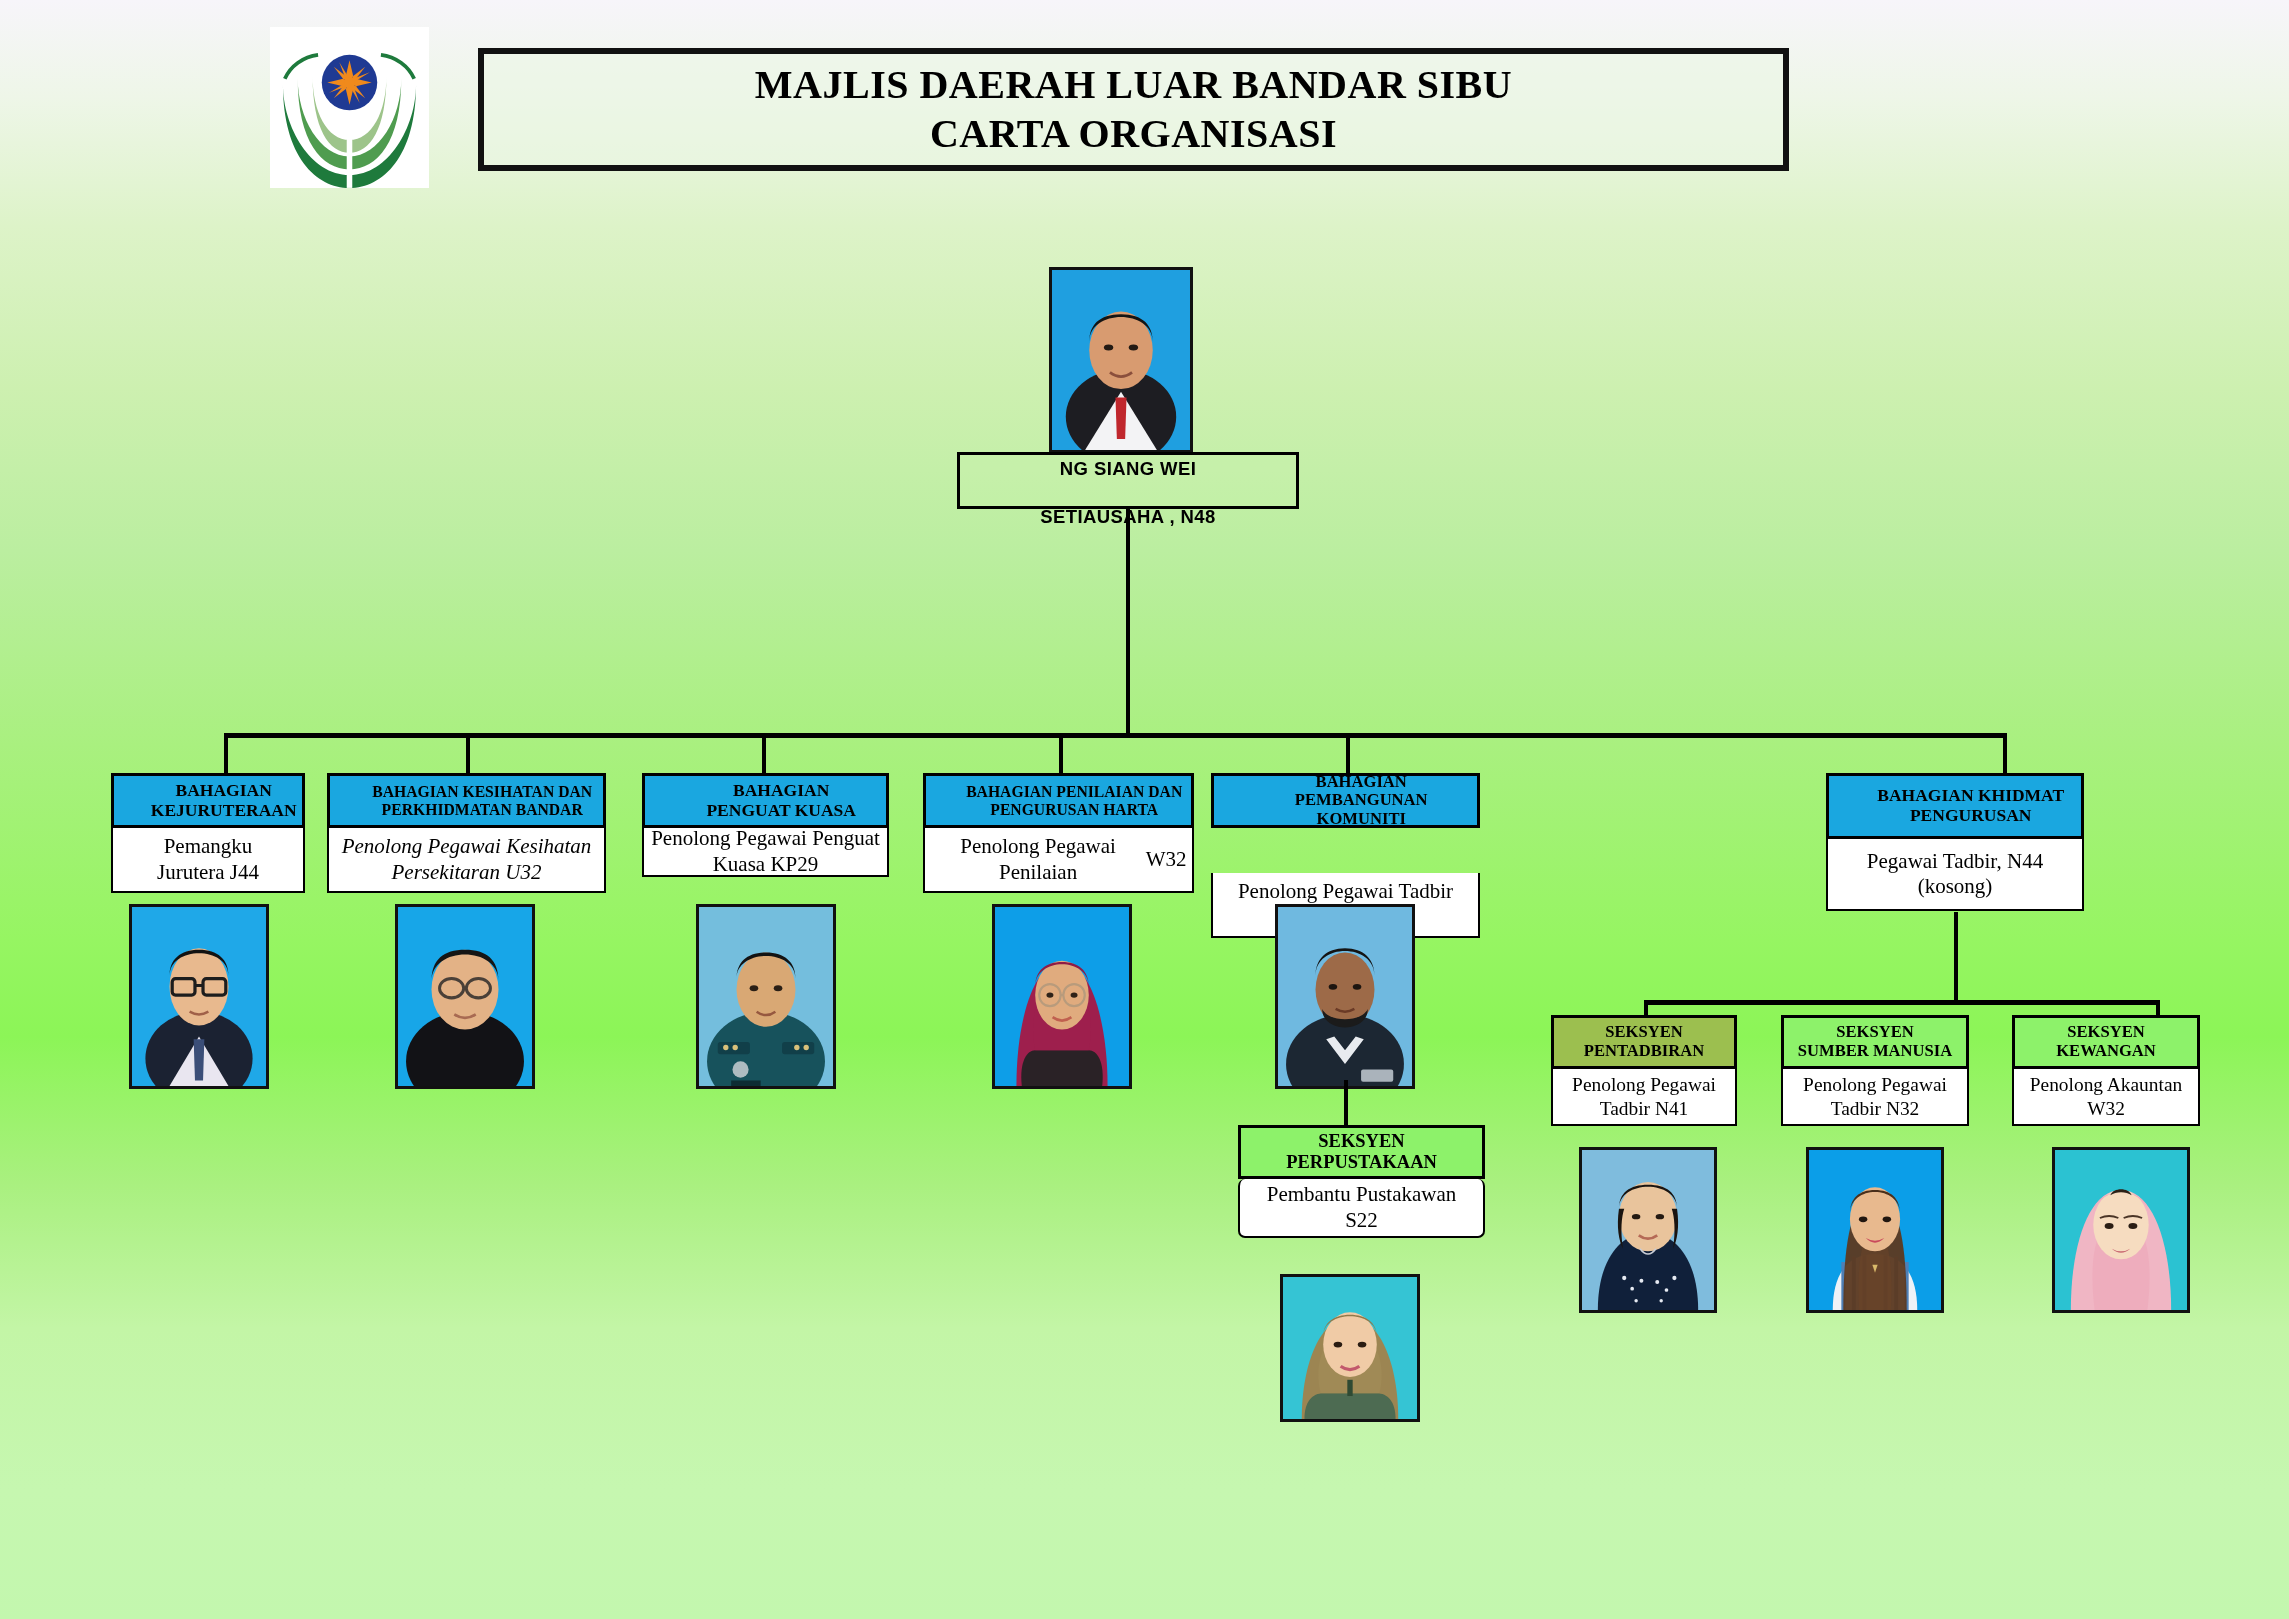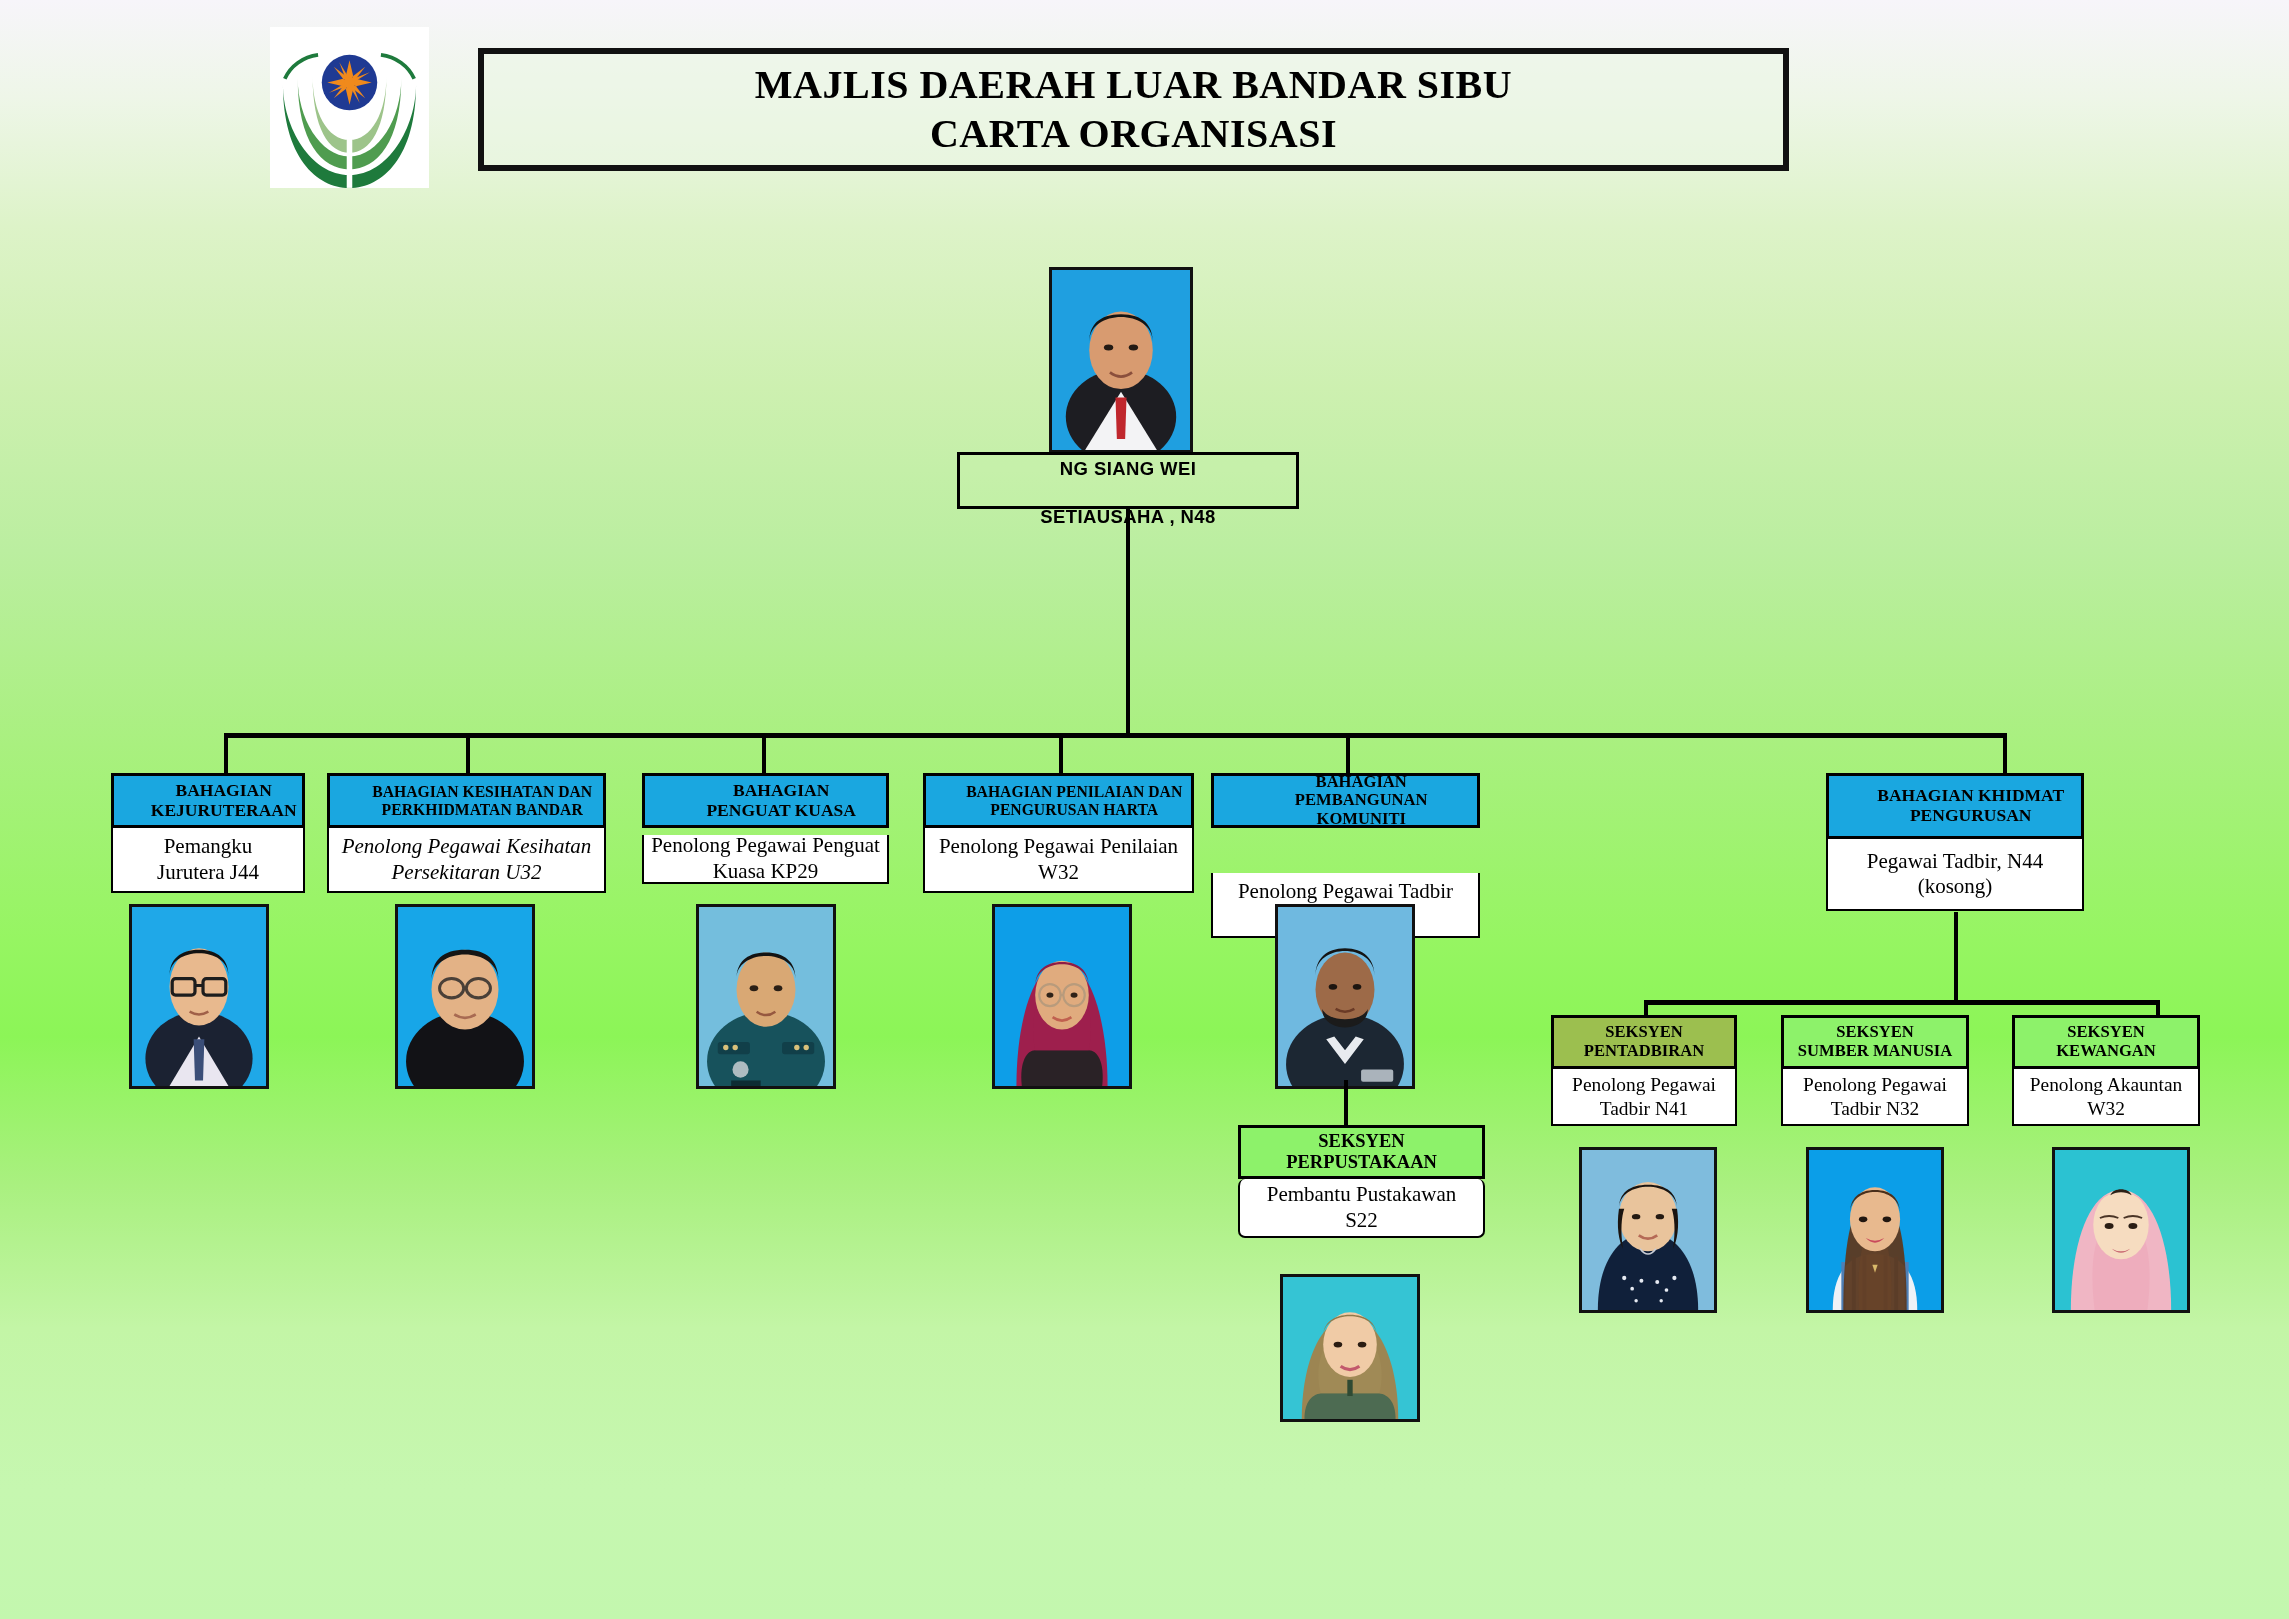--- a/index.html
+++ b/index.html
@@ -204,21 +204,21 @@
       <line x1="49" y1="59" x2="51" y2="59" stroke="#4a4038" stroke-width="2"></line>
       <path d="M42 78 Q50 83 58 78" stroke="#a86a52" stroke-width="2" fill="none"></path>
     </svg>
   </div>
 
   <div class="node" style="left:642px;top:773px;width:247px;">
     <div class="nhead cyan" style="height:55px;font-size:17.5px;flex-direction:column;">
       <span>BAHAGIAN</span>
       <span>PENGUAT KUASA</span>
     </div>
-    <div class="nbody" style="height:49px;flex-direction:column;margin-top:7px;">
+    <div class="nbody" style="height:49px;flex-direction:column;">
       <span>Penolong Pegawai Penguat</span>
       <span>Kuasa KP29</span>
     </div>
   </div>
   <div class="photo" style="left:696px;top:904px;width:140px;height:185px;">
     <svg viewBox="0 0 100 130" preserveAspectRatio="none">
       <rect width="100" height="130" fill="#74bedd"></rect>
       <ellipse cx="50" cy="112" rx="44" ry="36" fill="#17525c"></ellipse>
       <rect x="14" y="98" width="24" height="9" rx="2" fill="#113f49"></rect>
       <rect x="62" y="98" width="24" height="9" rx="2" fill="#113f49"></rect>
@@ -234,21 +234,21 @@
       <ellipse cx="59" cy="59" rx="3.2" ry="2.1" fill="#2a1f16"></ellipse>
       <path d="M43 76 Q50 81 57 76" stroke="#96583f" stroke-width="1.8" fill="none"></path>
     </svg>
   </div>
 
   <div class="node" style="left:923px;top:773px;width:271px;">
     <div class="nhead cyan" style="height:55px;font-size:15.7px;flex-direction:column;">
       <span>BAHAGIAN PENILAIAN DAN</span>
       <span>PENGURUSAN HARTA</span>
     </div>
-    <div class="nbody" style="height:65px;flex-direction:column;">
+    <div class="nbody" style="height:65px;flex-direction:row;">
       <span>Penolong Pegawai Penilaian</span>
       <span>W32</span>
     </div>
   </div>
   <div class="photo" style="left:992px;top:904px;width:140px;height:185px;">
     <svg viewBox="0 0 100 130" preserveAspectRatio="none">
       <rect width="100" height="130" fill="#0d9ee8"></rect>
       <path d="M16 130 C16 80 30 40 50 40 C70 40 84 80 84 130 Z" fill="#9e1f4d"></path>
       <path d="M20 130 C18 112 24 104 30 104 L70 104 C76 104 82 112 80 130 Z" fill="#2a2226"></path>
       <path d="M30 104 C26 86 28 58 50 58 C72 58 74 86 70 104 Z" fill="#9e1f4d"></path>

